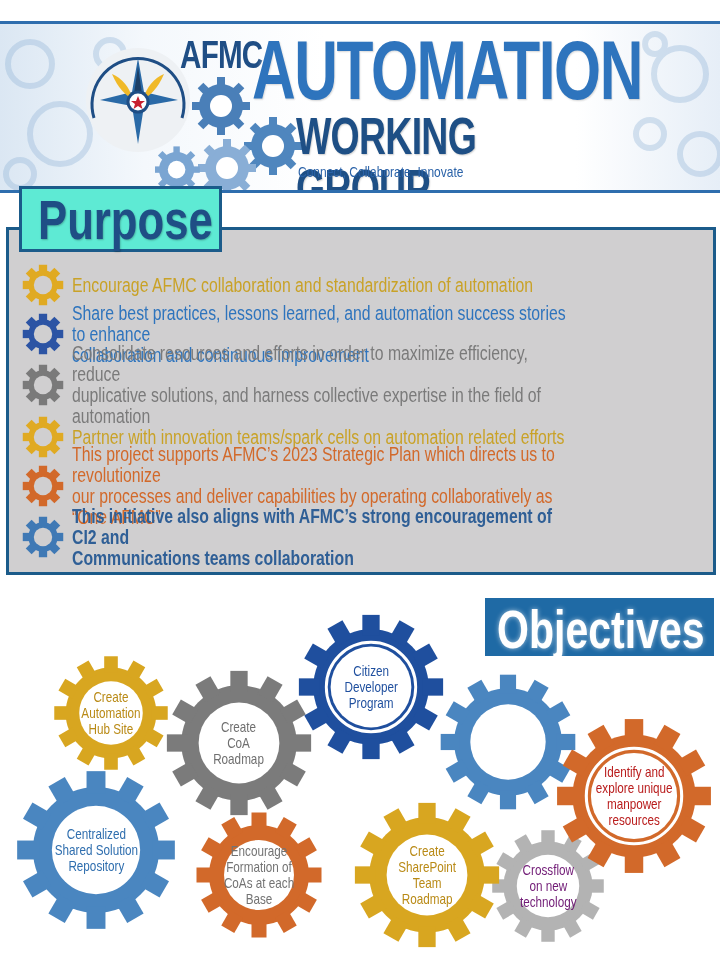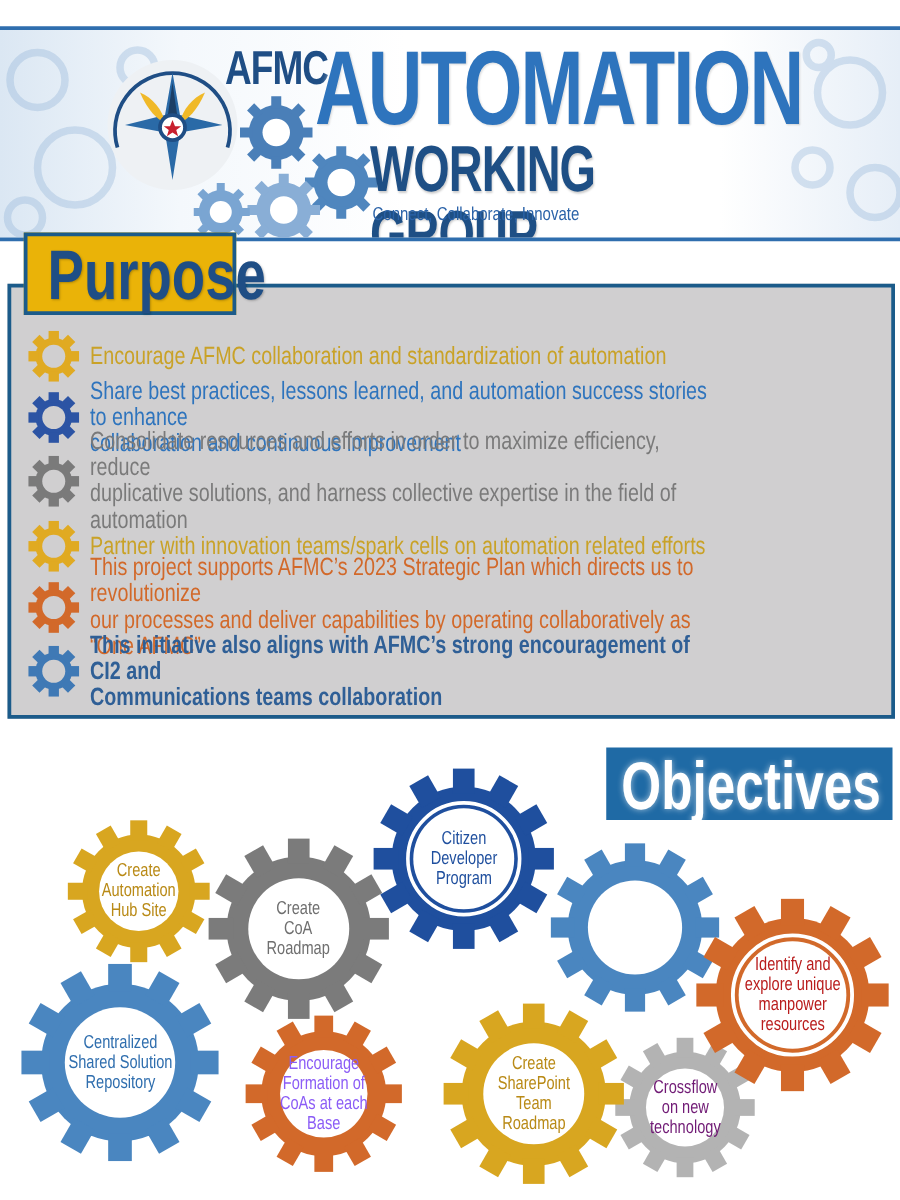--- a/index.html
+++ b/index.html
@@ -45,22 +45,22 @@
     transform: scaleX(0.8); transform-origin: left top;
   }
   .banner-gears { position: absolute; left: 155px; top: 44px; width: 150px; height: 125px; }
 
   
   .purpose-box {
     position: absolute; left: 6px; top: 227px; width: 710px; height: 348px;
     background: #d0cfd0; border: 3px solid #1b5b8a;
   }
   .purpose-tab {
-    position: absolute; left: 19px; top: 186px; width: 170px; height: 66px;
-    background: #eab308; border: 3px solid #1b5b8a; z-index: 2;
+    position: absolute; left: 19px; top: 186px; width: 203px; height: 66px;
+    background: #5eead4; border: 3px solid #1b5b8a; z-index: 2;
   }
   .purpose-tab span {
     position: absolute; left: 16px; top: 2px;
     font-family: "Liberation Sans", sans-serif; font-weight: bold;
     font-size: 56px; line-height: 58px; color: #1f4e85;
     transform: scaleX(0.78); transform-origin: left top;
     text-shadow: 1px 1px 2px rgba(0,0,0,0.25);
   }
   .purpose-list { position: absolute; left: 20px; top: 262px; width: 690px; z-index: 3; }
   .p-item { position: absolute; left: 0; display: flex; align-items: center; width: 690px; }
@@ -277,21 +277,21 @@
     </svg>
   <div class="label" style="color:#6f6f6f"><span>Create
 CoA
 Roadmap</span></div>
 </div>
 
 <div class="gear-node" style="left:194px;top:810px;width:130px;height:130px;">
   <svg viewBox="-52 -52 104 104">
       <use href="#ogear" style="color:#d2692a"></use>
     </svg>
-  <div class="label" style="color:#8b5cf6"><span>Encourage
+  <div class="label" style="color:#737373"><span>Encourage
 Formation of
 CoAs at each
 Base</span></div>
 </div>
 
 <div class="gear-node" style="left:296px;top:612px;width:150px;height:150px;">
   <svg viewBox="-52 -52 104 104">
       <use href="#ogear-ring" style="color:#1f4f9e"></use>
     </svg>
   <div class="label" style="color:#1f4f9e"><span>Citizen

